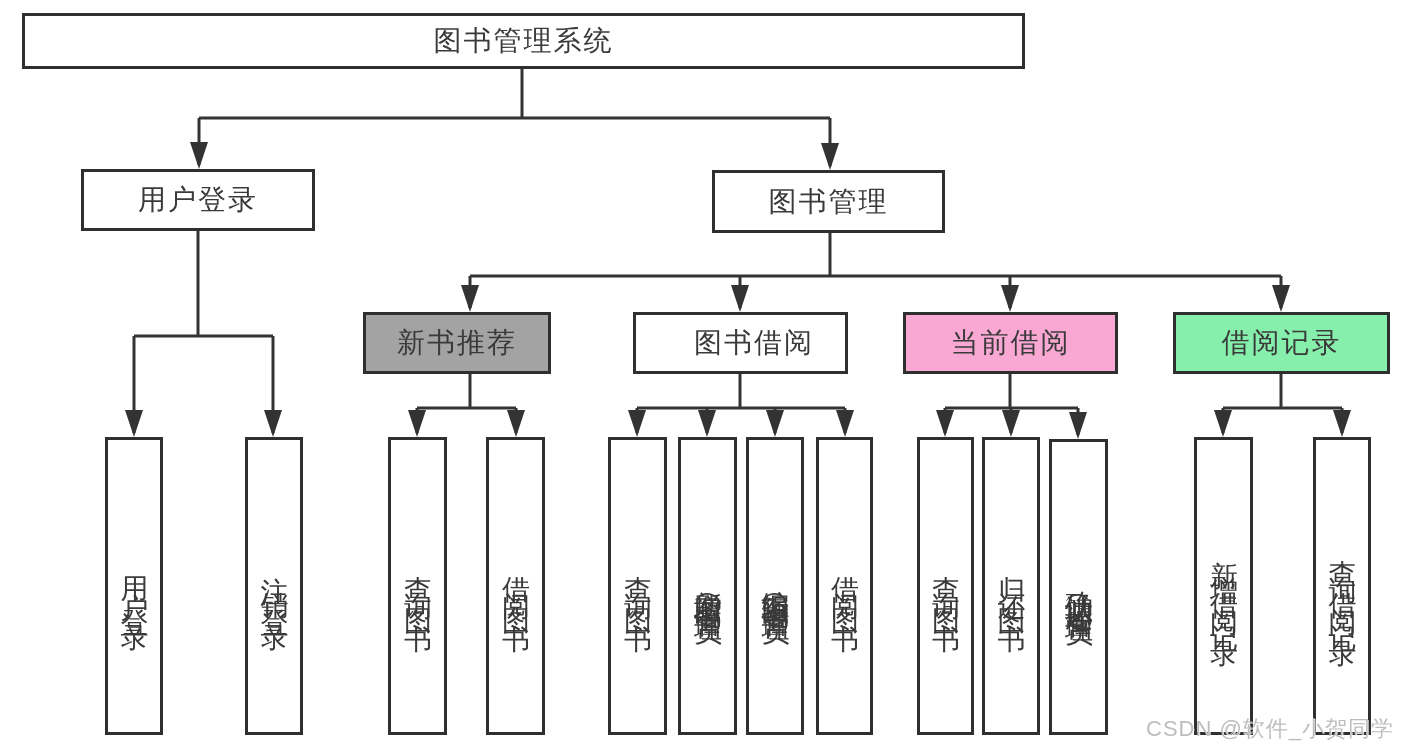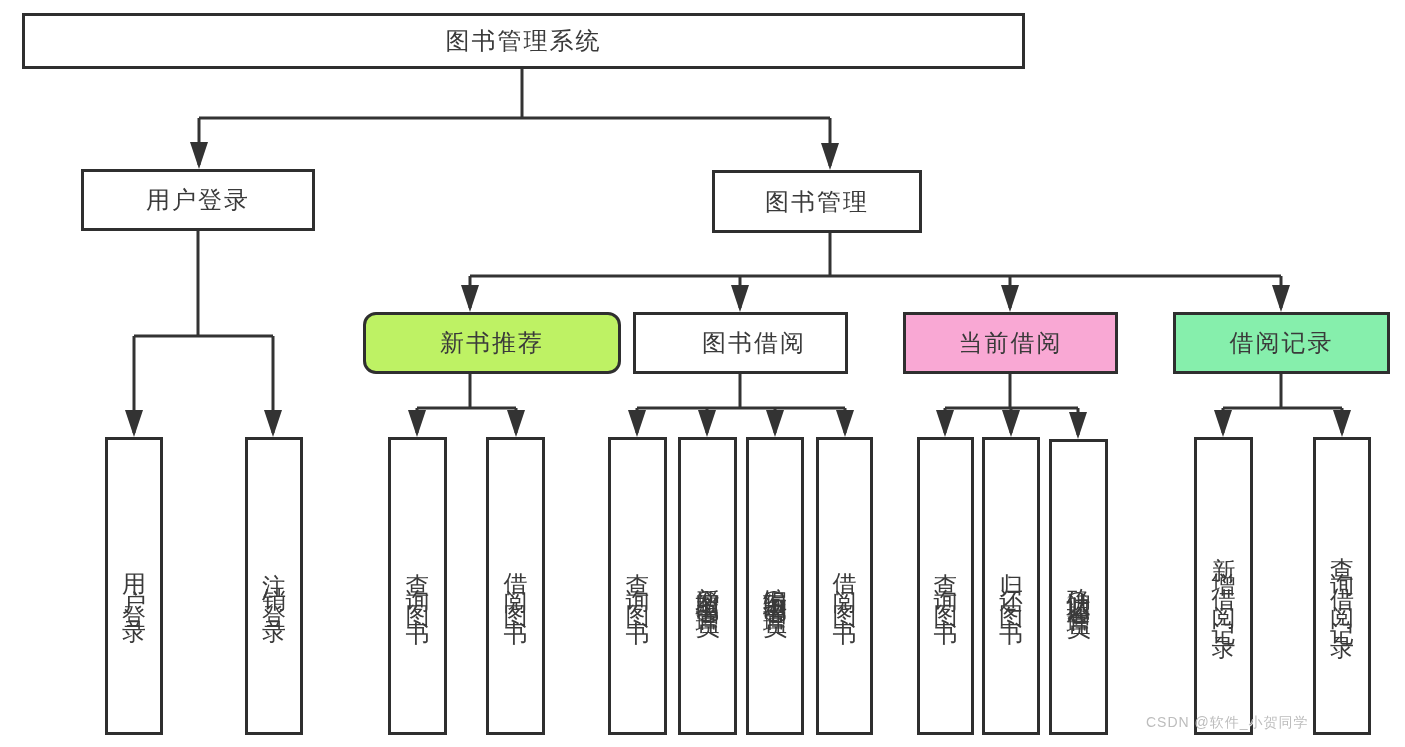--- a/index.html
+++ b/index.html
@@ -14,36 +14,36 @@
   .stage svg { position: absolute; left: 0; top: 0; }
   .node {
     position: absolute;
     box-sizing: border-box;
     background: #ffffff;
     border: 3px solid #2f2f2f;
     display: flex;
     align-items: center;
     justify-content: center;
     color: #3a3a3a;
-    font-size: 24px;
+    font-size: 28px;
     letter-spacing: 2px;
     text-align: center;
     white-space: nowrap;
     z-index: 2;
   }
   .node.vertical {
     writing-mode: vertical-rl;
     text-orientation: mixed;
     white-space: normal;
     line-height: 1;
   }
   .watermark {
     position: absolute;
     z-index: 5;
-    font-size: 14px;
+    font-size: 22px;
     color: #bdbdbd;
     letter-spacing: 1px;
     text-shadow: 1px 1px 0 rgba(255,255,255,0.85);
     white-space: nowrap;
     pointer-events: none;
   }
 </style>
 </head>
 <body>
 
@@ -98,22 +98,22 @@
       <line x1="1281" y1="374" x2="1281" y2="408" stroke="#333333" stroke-width="3"></line>
       <line x1="1223" y1="408" x2="1342" y2="408" stroke="#333333" stroke-width="3"></line>
       <line x1="1223" y1="408" x2="1223" y2="433" stroke="#333333" stroke-width="3"></line>
       <polygon points="1223,437 1214,410 1232,410" fill="#333333"></polygon>
       <line x1="1342" y1="408" x2="1342" y2="433" stroke="#333333" stroke-width="3"></line>
       <polygon points="1342,437 1333,410 1351,410" fill="#333333"></polygon>
     </svg>
   <div id="nodes-layer">
       <div class="node" style="left: 22px; top: 13px; width: 1003px; height: 56px; border-color: rgb(47, 47, 47); background: rgb(255, 255, 255); color: rgb(58, 58, 58);">图书管理系统</div>
       <div class="node" style="left: 81px; top: 169px; width: 234px; height: 62px; border-color: rgb(47, 47, 47); background: rgb(255, 255, 255); color: rgb(58, 58, 58);">用户登录</div>
-      <div class="node" style="left: 712px; top: 170px; width: 210px; height: 63px; border-color: rgb(47, 47, 47); background: rgb(255, 255, 255); color: rgb(58, 58, 58);">图书管理</div>
-      <div class="node" style="left: 363px; top: 312px; width: 258px; height: 62px; border-color: rgb(47, 47, 47); background: #bef264; color: rgb(58, 58, 58); border-radius: 13px;">新书推荐</div>
+      <div class="node" style="left: 712px; top: 170px; width: 233px; height: 63px; border-color: rgb(47, 47, 47); background: rgb(255, 255, 255); color: rgb(58, 58, 58);">图书管理</div>
+      <div class="node" style="left: 363px; top: 312px; width: 188px; height: 62px; border-color: rgb(47, 47, 47); background: #a3a3a3; color: rgb(58, 58, 58);">新书推荐</div>
       <div class="node" style="left: 633px; top: 312px; width: 215px; height: 62px; border-color: rgb(47, 47, 47); background: rgb(255, 255, 255); color: rgb(58, 58, 58); padding-left: 27px;">图书借阅</div>
       <div class="node" style="left: 903px; top: 312px; width: 215px; height: 62px; border-color: rgb(47, 47, 47); background: #f9a8d4; color: rgb(58, 58, 58);">当前借阅</div>
       <div class="node" style="left: 1173px; top: 312px; width: 217px; height: 62px; border-color: rgb(47, 47, 47); background: #86efac; color: rgb(58, 58, 58);">借阅记录</div>
       <div class="node vertical" style="left: 105px; top: 437px; width: 58px; height: 298px; border-color: rgb(47, 47, 47); background: rgb(255, 255, 255); color: rgb(58, 58, 58); letter-spacing: 16px;">用户登录</div>
       <div class="node vertical" style="left: 245px; top: 437px; width: 58px; height: 298px; border-color: rgb(47, 47, 47); background: rgb(255, 255, 255); color: rgb(58, 58, 58); letter-spacing: 16px;">注销登录</div>
       <div class="node vertical" style="left: 388px; top: 437px; width: 59px; height: 298px; border-color: rgb(47, 47, 47); background: rgb(255, 255, 255); color: rgb(58, 58, 58); letter-spacing: 16px;">查询图书</div>
       <div class="node vertical" style="left: 486px; top: 437px; width: 59px; height: 298px; border-color: rgb(47, 47, 47); background: rgb(255, 255, 255); color: rgb(58, 58, 58); letter-spacing: 16px;">借阅图书</div>
       <div class="node vertical" style="left: 608px; top: 437px; width: 59px; height: 298px; border-color: rgb(47, 47, 47); background: rgb(255, 255, 255); color: rgb(58, 58, 58); letter-spacing: 16px;">查询图书</div>
       <div class="node vertical" style="left: 678px; top: 437px; width: 59px; height: 298px; border-color: rgb(47, 47, 47); background: rgb(255, 255, 255); color: rgb(58, 58, 58); letter-spacing: 4px;">新增图书（管理员）</div>
       <div class="node vertical" style="left: 746px; top: 437px; width: 58px; height: 298px; border-color: rgb(47, 47, 47); background: rgb(255, 255, 255); color: rgb(58, 58, 58); letter-spacing: 4px;">编辑图书（管理员）</div>

